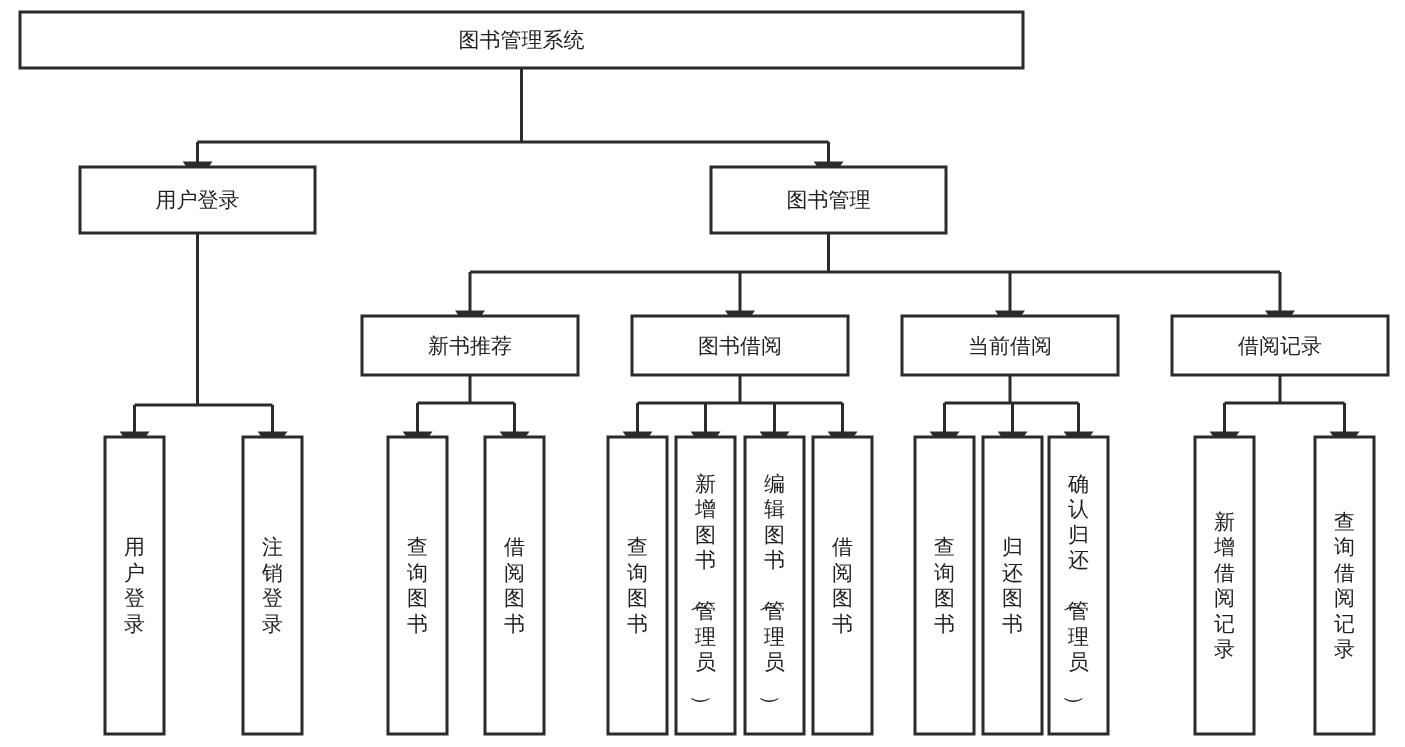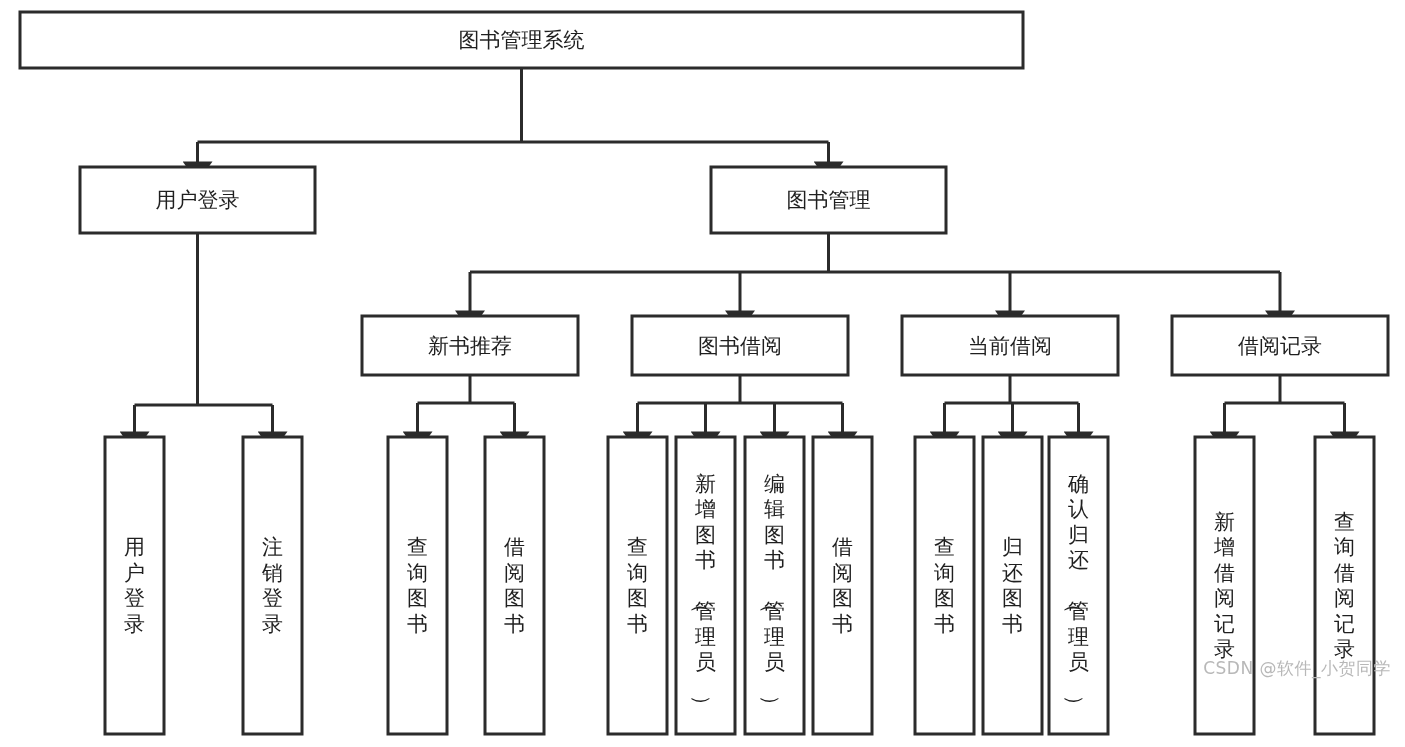--- a/index.html
+++ b/index.html
@@ -185,14 +185,13 @@
         <g>
           <rect class="node-rect" x="1195" y="437" width="59" height="297"></rect>
           <text class="node-label-vertical" x="1224.5" y="528.89"><tspan x="1224.5" dy="0">新</tspan><tspan x="1224.5" dy="25.5">增</tspan><tspan x="1224.5" dy="25.5">借</tspan><tspan x="1224.5" dy="25.5">阅</tspan><tspan x="1224.5" dy="25.5">记</tspan><tspan x="1224.5" dy="25.5">录</tspan></text>
         </g>
         <g>
           <rect class="node-rect" x="1315" y="437" width="59" height="297"></rect>
           <text class="node-label-vertical" x="1344.5" y="528.89"><tspan x="1344.5" dy="0">查</tspan><tspan x="1344.5" dy="25.5">询</tspan><tspan x="1344.5" dy="25.5">借</tspan><tspan x="1344.5" dy="25.5">阅</tspan><tspan x="1344.5" dy="25.5">记</tspan><tspan x="1344.5" dy="25.5">录</tspan></text>
         </g>
       </g>
   </svg>
-  <div class="watermark">CSDN @软件_小贺同学</div>
 </div>
 
 </body></html>

